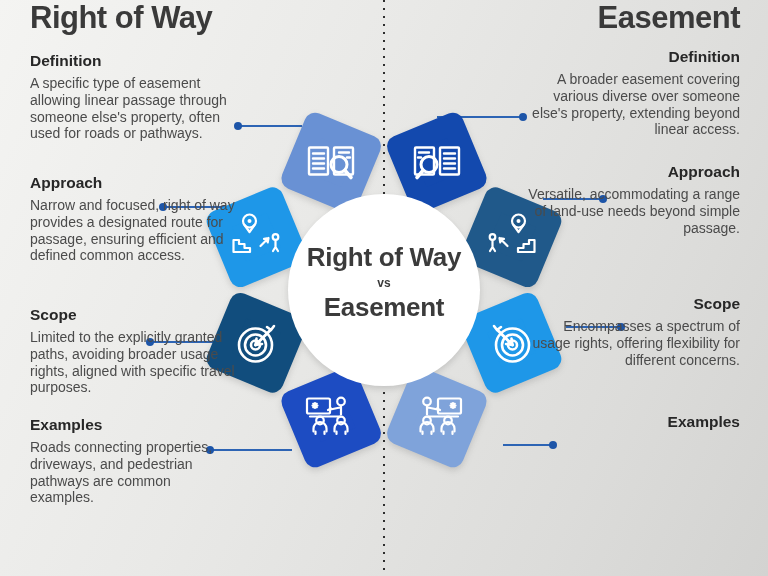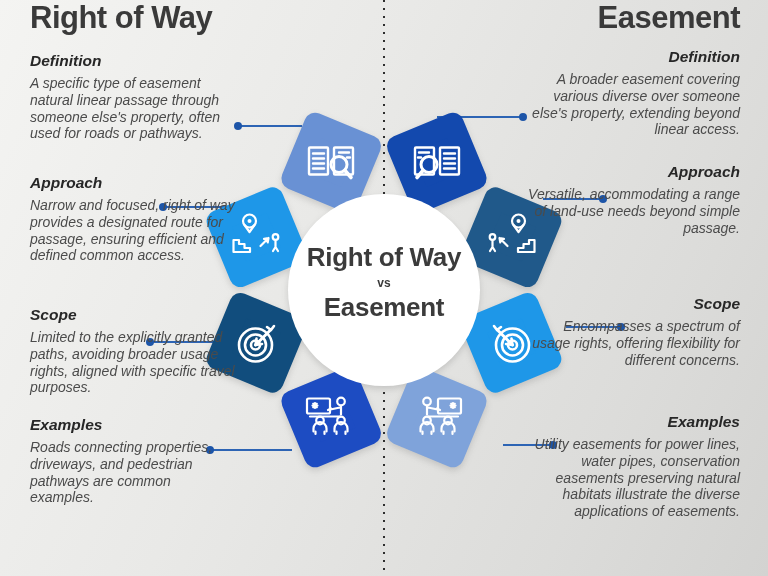--- a/index.html
+++ b/index.html
@@ -12,21 +12,21 @@
   .divider{
     position:absolute;left:383px;top:0;width:2px;height:576px;z-index:0;
     background:repeating-linear-gradient(to bottom,#2e2e2e 0 2.5px,transparent 2.5px 8px);
   }
   
   .col{position:absolute;z-index:3;}
   .col.left{left:30px;width:205px;text-align:left;}
   .col.right{right:28px;width:218px;text-align:right;}
   .big-title{font-size:31px;font-weight:bold;color:#3a3a3a;letter-spacing:-.5px;}
   .col.left .big-title{position:absolute;left:0;top:0;width:260px;}
-  .section{position:absolute;width:100%;font-style:italic;}
+  .section{position:absolute;width:100%;}
   .section h3{margin:0 0 5px 0;font-size:15.5px;font-weight:bold;color:#272727;}
   .section p{margin:0;font-size:14px;line-height:16.8px;color:#4b4b4b;}
   
   .ls0{top:52px;} .ls1{top:174px;} .ls2{top:306px;} .ls3{top:416px;}
   .rs0{top:48px;} .rs1{top:163px;} .rs2{top:295px;} .rs3{top:413px;}
   .col-inner{position:relative;height:576px;}
   
   .wheel{position:absolute;left:164px;top:70px;width:440px;height:440px;z-index:2;
          filter:drop-shadow(0 3px 3px rgba(60,60,60,.18));}
   .center-label{
@@ -52,21 +52,21 @@
 </head>
 <body>
 
 <div class="divider"></div>
 
 <div class="col left">
   <div class="col-inner">
     <div class="big-title">Right of Way</div>
     <div class="section ls0">
       <h3>Definition</h3>
-      <p>A specific type of easement natural linear passage through someone else's property, often used for roads or pathways.</p>
+      <p>A specific type of easement allowing linear passage through someone else's property, often used for roads or pathways.</p>
     </div>
     <div class="section ls1">
       <h3>Approach</h3>
       <p>Narrow and focused, right of way provides a designated route for passage, ensuring efficient and defined common access.</p>
     </div>
     <div class="section ls2">
       <h3>Scope</h3>
       <p>Limited to the explicitly granted paths, avoiding broader usage rights, aligned with specific travel purposes.</p>
     </div>
     <div class="section ls3">
@@ -86,21 +86,20 @@
     <div class="section rs1">
       <h3>Approach</h3>
       <p>Versatile, accommodating a range of land-use needs beyond simple passage.</p>
     </div>
     <div class="section rs2">
       <h3>Scope</h3>
       <p>Encompasses a spectrum of usage rights, offering flexibility for different concerns.</p>
     </div>
     <div class="section rs3">
       <h3>Examples</h3>
-      <p>Utility easements for power lines, water pipes, conservation easements preserving natural habitats illustrate the diverse applications of easements.</p>
     </div>
   </div>
 </div>
 
 <div class="connector dot-w c1">
   <div class="line" style="background: rgb(45, 100, 180);"></div>
   <div class="dot" style="background: rgb(29, 85, 168);"></div>
 </div>
 <div class="connector dot-w c2">
   <div class="line" style="background: rgb(45, 100, 180);"></div>

